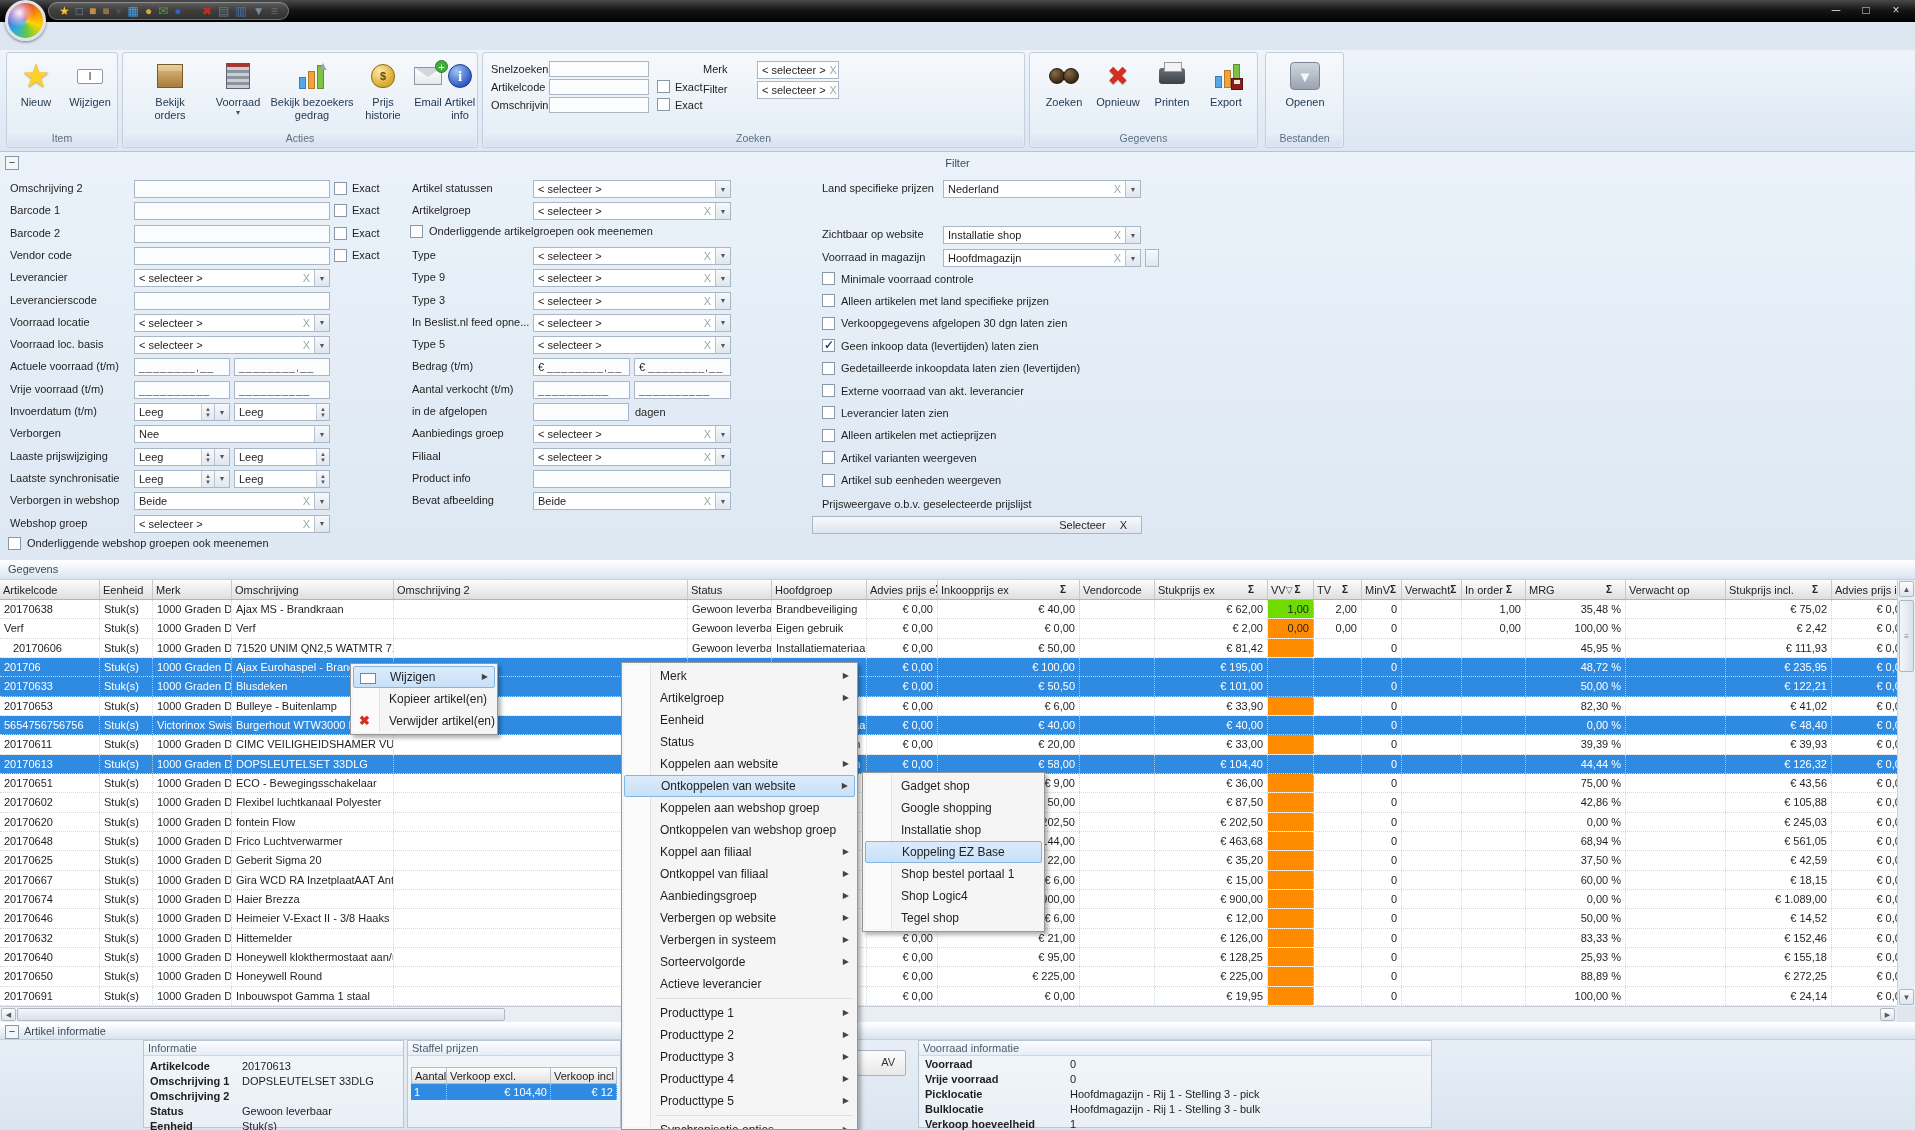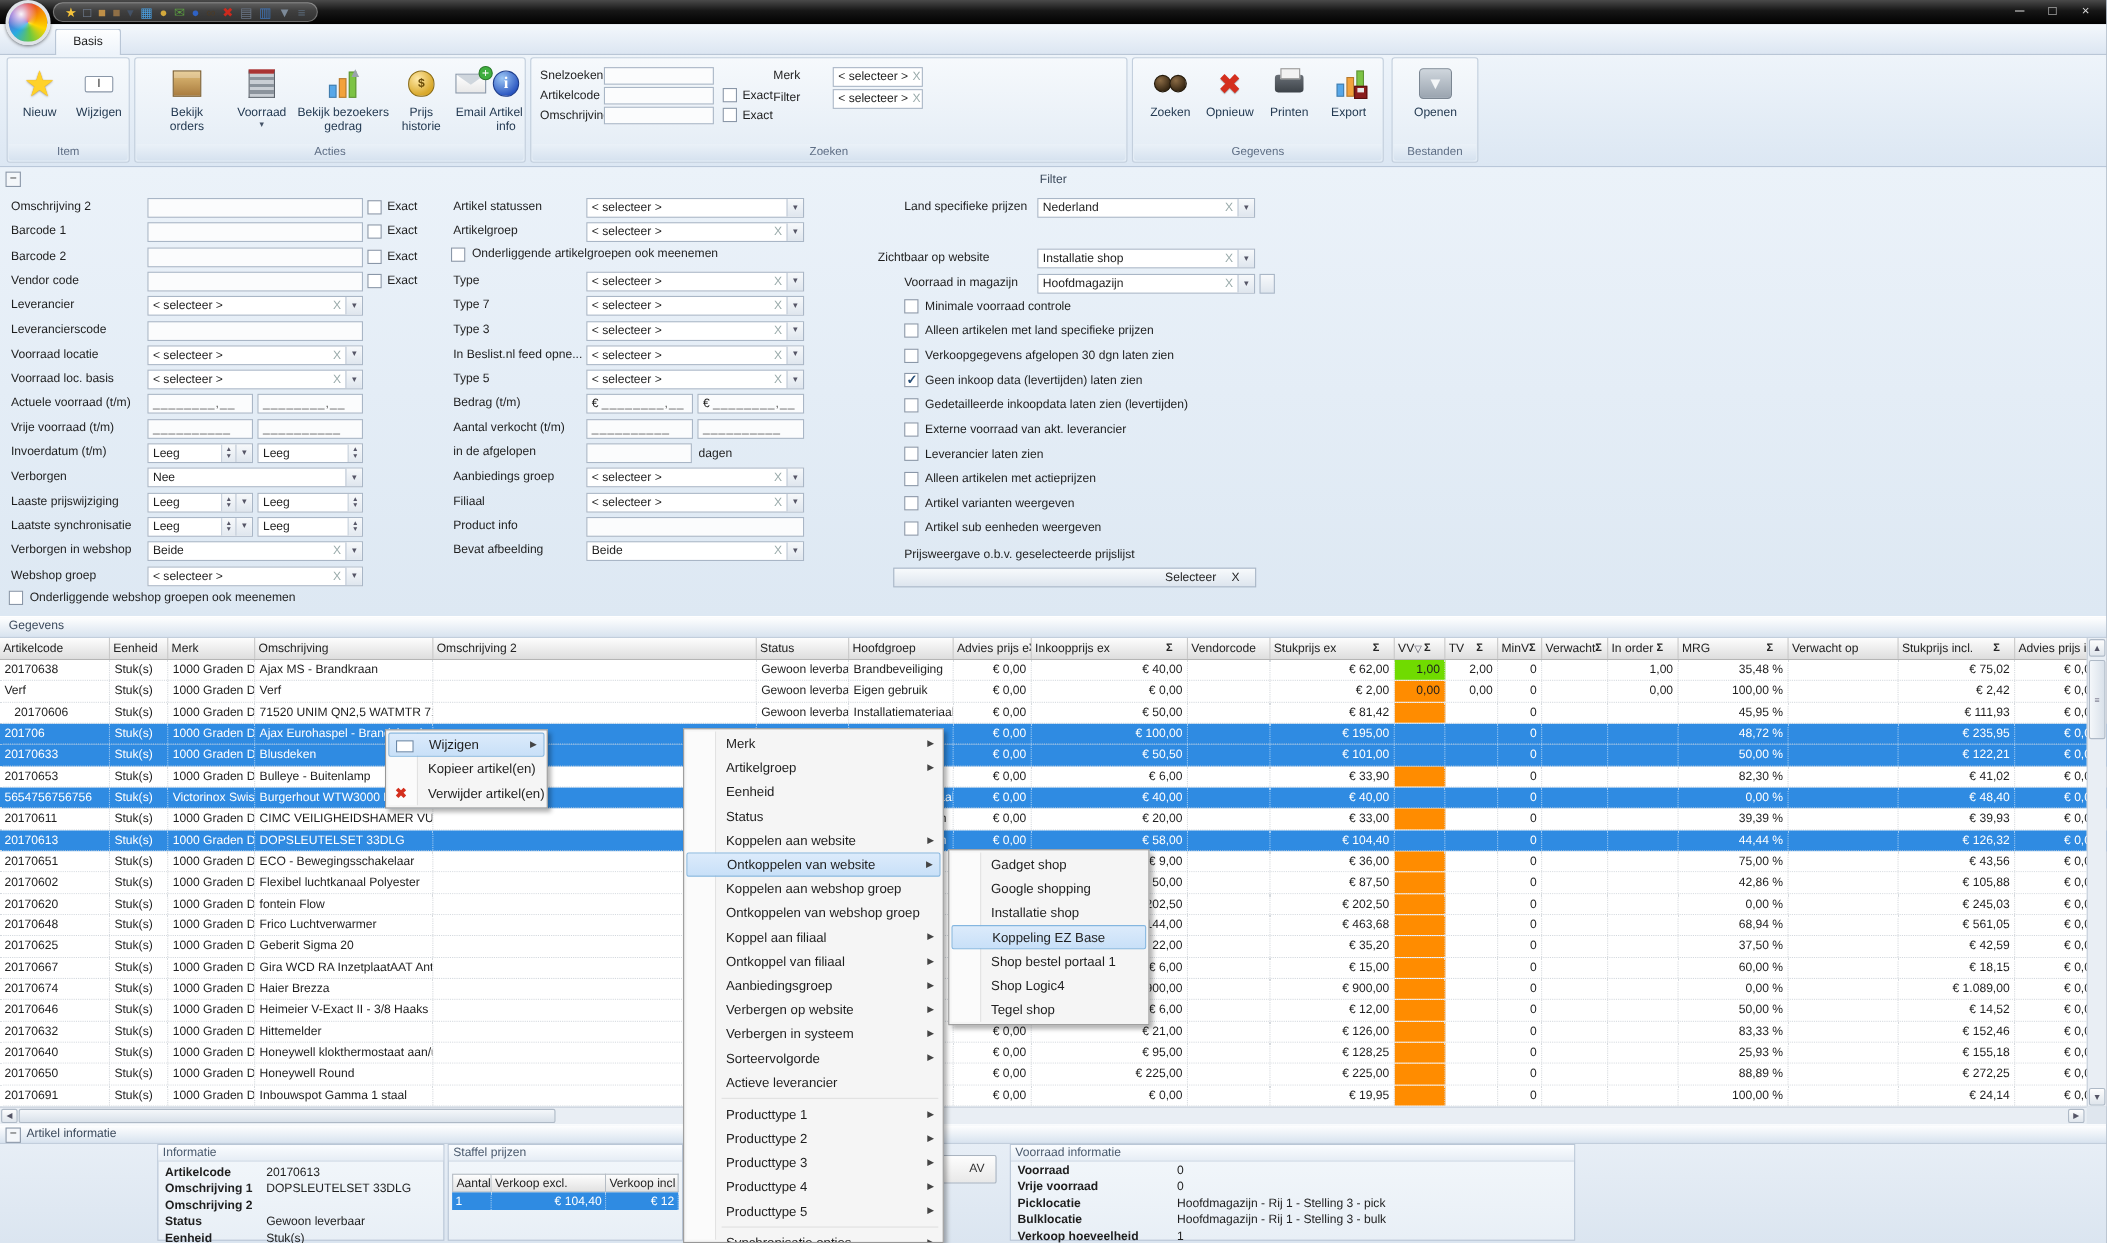--- a/index.html
+++ b/index.html
@@ -202,23 +202,20 @@
         <span class="qico" style="color: rgb(90, 106, 122);">≡</span>
       </div>
     <div class="wincontrols">
       <div class="wc">─</div>
       <div class="wc">□</div>
       <div class="wc">×</div>
     </div>
   </div>
   <div class="orb"></div>
 
-  <div class="tabrow">
-    <div class="tab">Basis</div>
-  </div>
 
   <div class="ribbon">
 
     <div class="rgroup" style="left:6px;width:112px">
       <div class="rbtn" style="left:4px;width:50px">
         <div class="ricon">
             <span class="big-star">★</span>
           </div>
         <div class="rlabel">Nieuw</div>
       </div>
@@ -476,21 +473,21 @@
         <div class="frow" style="left: 410px; top: 72.6px;">
           <span class="cb"></span>
           <span class="cblabel">Onderliggende artikelgroepen ook meenemen</span>
         </div>
         <div class="flabel" style="left: 412px; top: 96.9px;">Type</div>
         <div class="fld sel" style="left: 533px; top: 94.9px; width: 198px;">
           <span class="val">&lt; selecteer &gt;</span>
           <span class="x">X</span>
           <span class="arw">▼</span>
         </div>
-        <div class="flabel" style="left: 412px; top: 119.2px;">Type 7</div>
+        <div class="flabel" style="left: 412px; top: 119.2px;">Type 9</div>
         <div class="fld sel" style="left: 533px; top: 117.2px; width: 198px;">
           <span class="val">&lt; selecteer &gt;</span>
           <span class="x">X</span>
           <span class="arw">▼</span>
         </div>
         <div class="flabel" style="left: 412px; top: 141.5px;">Type 3</div>
         <div class="fld sel" style="left: 533px; top: 139.5px; width: 198px;">
           <span class="val">&lt; selecteer &gt;</span>
           <span class="x">X</span>
           <span class="arw">▼</span>
@@ -547,21 +544,21 @@
           <span class="arw">▼</span>
         </div>
       </div>
     <div>
         <div class="flabel" style="left: 822px; top: 30px;">Land specifieke prijzen</div>
         <div class="fld sel" style="left: 943px; top: 28px; width: 198px;">
           <span class="val">Nederland</span>
           <span class="x">X</span>
           <span class="arw">▼</span>
         </div>
-        <div class="flabel" style="left: 798px; top: 76px;">Zichtbaar op website</div>
+        <div class="flabel" style="left: 822px; top: 76px;">Zichtbaar op website</div>
         <div class="fld sel" style="left: 943px; top: 74px; width: 198px;">
           <span class="val">Installatie shop</span>
           <span class="x">X</span>
           <span class="arw">▼</span>
         </div>
         <div class="flabel" style="left: 822px; top: 99px;">Voorraad in magazijn</div>
         <div class="fld sel" style="left: 943px; top: 97px; width: 198px;">
           <span class="val">Hoofdmagazijn</span>
           <span class="x">X</span>
           <span class="arw">▼</span>

